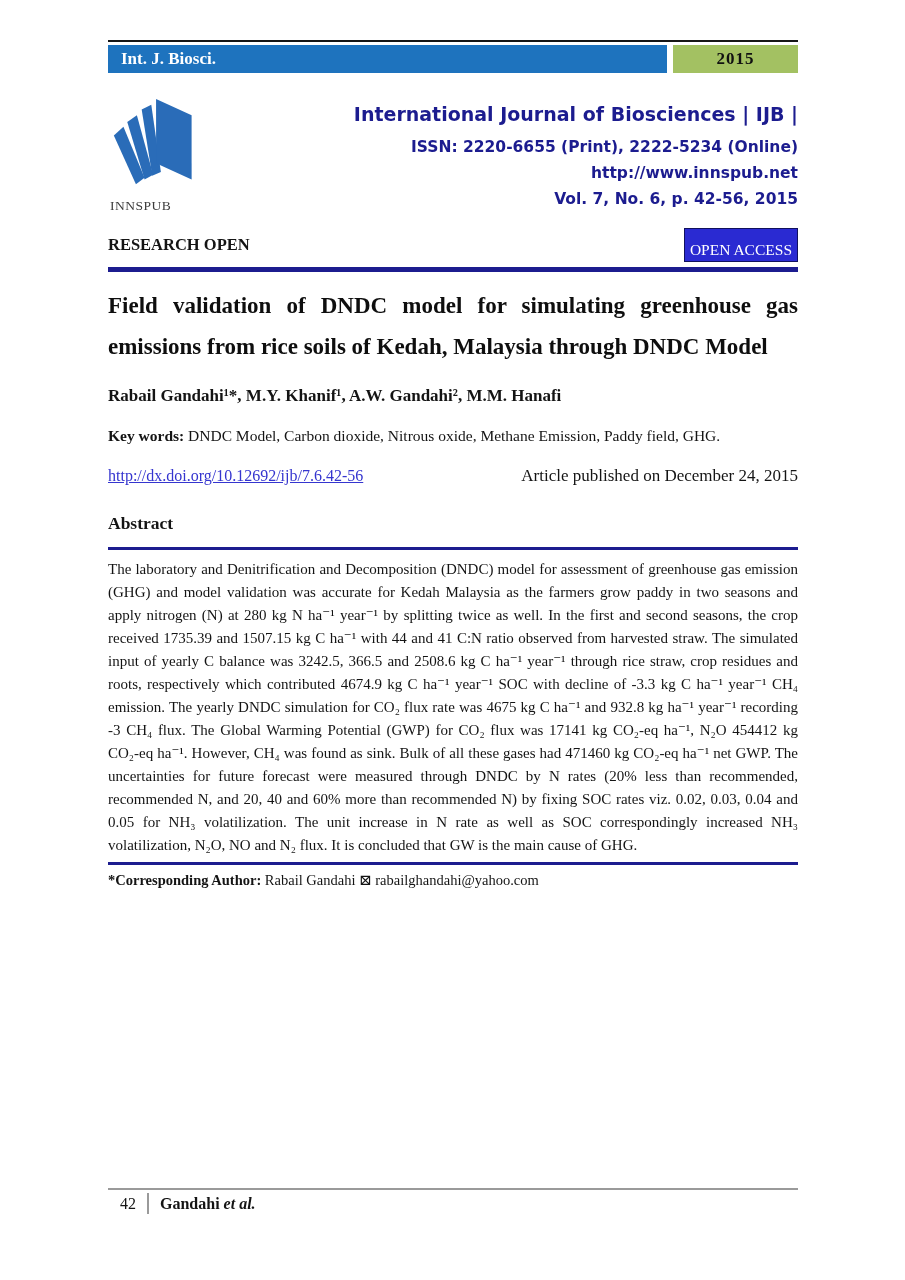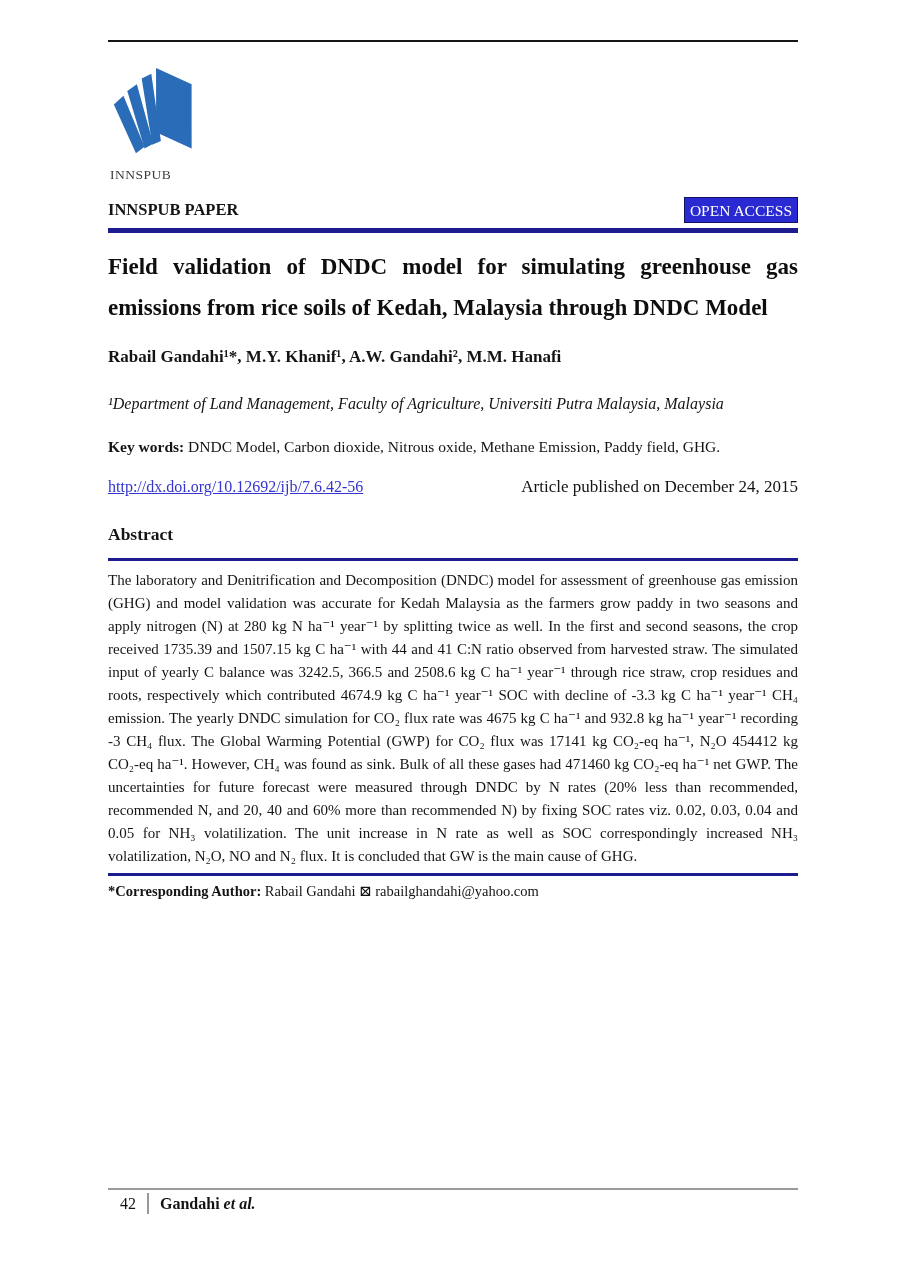--- a/index.html
+++ b/index.html
@@ -28,21 +28,21 @@
   .masthead{margin-top:24px;display:flex;justify-content:space-between;}
   .logo-block{width:140px;padding-left:2px;}
   .logo-name{font-size:13.5px;color:#3c3c3c;letter-spacing:.5px;margin-top:1px;}
   .journal-info{text-align:right;color:var(--navy);font-family:"DejaVu Sans","Liberation Sans",sans-serif;
                 font-weight:bold;padding-top:6px;}
   .ji-title{font-size:19px;margin-bottom:9px;}
   .ji-line{font-size:15.5px;line-height:26px;}
 
   .type-row{margin-top:14px;display:flex;justify-content:space-between;align-items:center;}
   .research{font-weight:bold;font-size:16.5px;}
-  .open-access{background:var(--open-access);color:#fff;font-size:15.5px;padding:4px 5px 2px;
+  .open-access{background:var(--open-access);color:#fff;font-size:15.5px;padding:12px 5px 2px;
                border:1px solid #11115e;cursor:pointer;text-align:center;}
   .double-rule{margin-top:5px;height:2px;border-top:3px solid var(--navy);border-bottom:2px solid var(--navy);}
 
   .title{margin-top:13px;font-size:23px;font-weight:bold;line-height:41px;text-align:justify;color:#0e0e0e;}
   .authors{margin-top:19px;font-size:17px;font-weight:bold;}
   .affiliations{margin-top:21px;font-style:italic;font-size:16px;line-height:31px;}
   .keywords{margin-top:19px;font-size:15.5px;}
   .keywords b{font-size:15.5px;}
 
   .doi-row{margin-top:21px;display:flex;justify-content:space-between;align-items:baseline;}
@@ -64,45 +64,59 @@
   .running-head i{font-weight:bold;}
 </style>
 </head>
 <body>
 
 <div class="page">
   <div class="content">
 
     <div class="topline"></div>
 
+    <div class="bars">
+      <div class="bar-blue">
+        <span>Int. J. Biosci.</span>
+      </div>
+      <div class="bar-gap"></div>
+      <div class="bar-green">
+        <span>2015</span>
+      </div>
+    </div>
 
     <div class="masthead">
       <div class="logo-block">
         <svg width="96" height="96" viewBox="0 0 100 100">
           <polygon points="4,40 14,31 36,84 27,91" fill="#2a6cb8"></polygon>
           <polygon points="18,26 28,19 45,81 36,86" fill="#2a6cb8"></polygon>
           <polygon points="33,13 43,8 53,78 44,82" fill="#2a6cb8"></polygon>
           <polygon points="48,2 85,19 85,86 48,69" fill="#2a6cb8"></polygon>
         </svg>
         <div class="logo-name">INNSPUB</div>
       </div>
+      <div class="journal-info">
+        <div class="ji-title">International Journal of Biosciences | IJB |</div>
+        <div class="ji-line">ISSN: 2220-6655 (Print), 2222-5234 (Online)</div>
+        <div class="ji-line">http://www.innspub.net</div>
+        <div class="ji-line">Vol. 7, No. 6, p. 42-56, 2015</div>
+      </div>
     </div>
 
     <div class="type-row">
-      <span class="research">INNSPUB PAPER</span>
+      <span class="research">RESEARCH OPEN</span>
       <span class="open-access">OPEN ACCESS</span>
     </div>
     <div class="double-rule"></div>
 
     <div class="title">Field validation of DNDC model for simulating greenhouse gas emissions from rice soils of Kedah, Malaysia through DNDC Model</div>
 
     <div class="authors">Rabail Gandahi¹*, M.Y. Khanif¹, A.W. Gandahi², M.M. Hanafi</div>
 
     <div class="affiliations">
-      <div>¹Department of Land Management, Faculty of Agriculture, Universiti Putra Malaysia, Malaysia</div>
     </div>
 
     <div class="keywords">
       <b>Key words:</b> 
       <span>DNDC Model, Carbon dioxide, Nitrous oxide, Methane Emission, Paddy field, GHG.</span>
     </div>
 
     <div class="doi-row">
       <span class="doi">http://dx.doi.org/10.12692/ijb/7.6.42-56</span>
       <span class="published">Article published on December 24, 2015</span>

